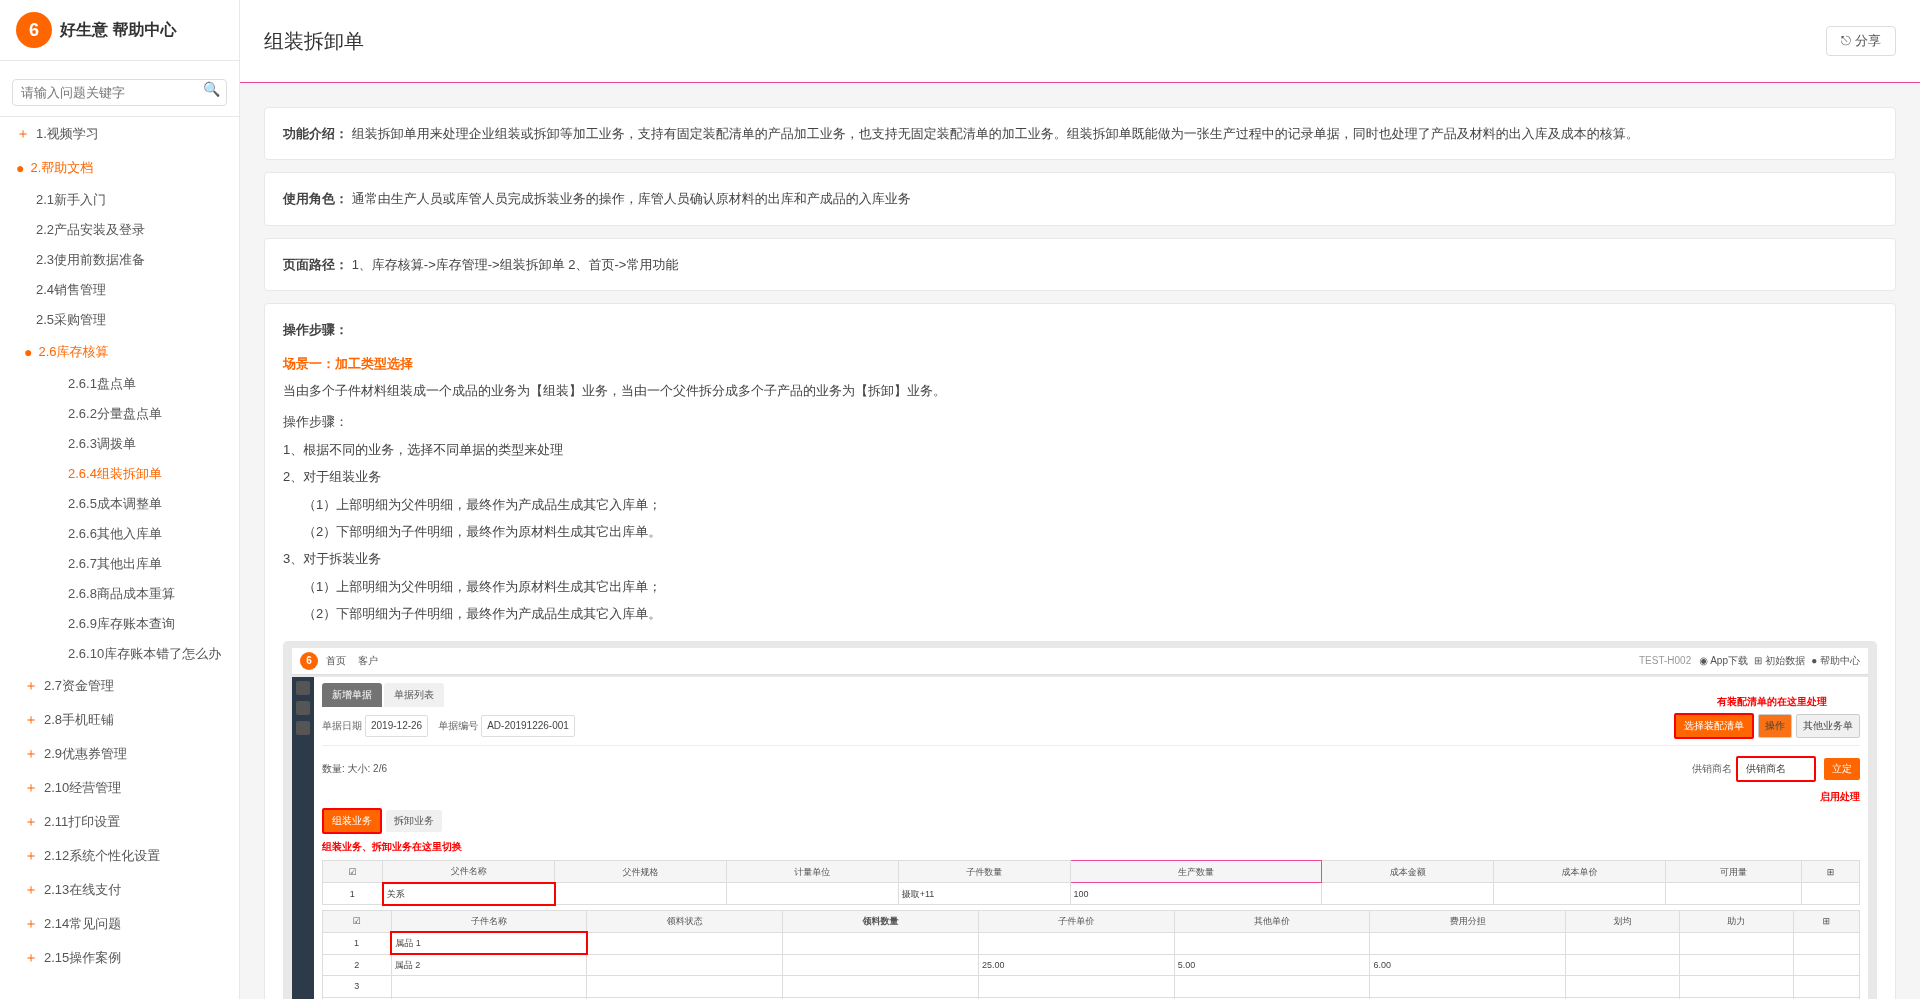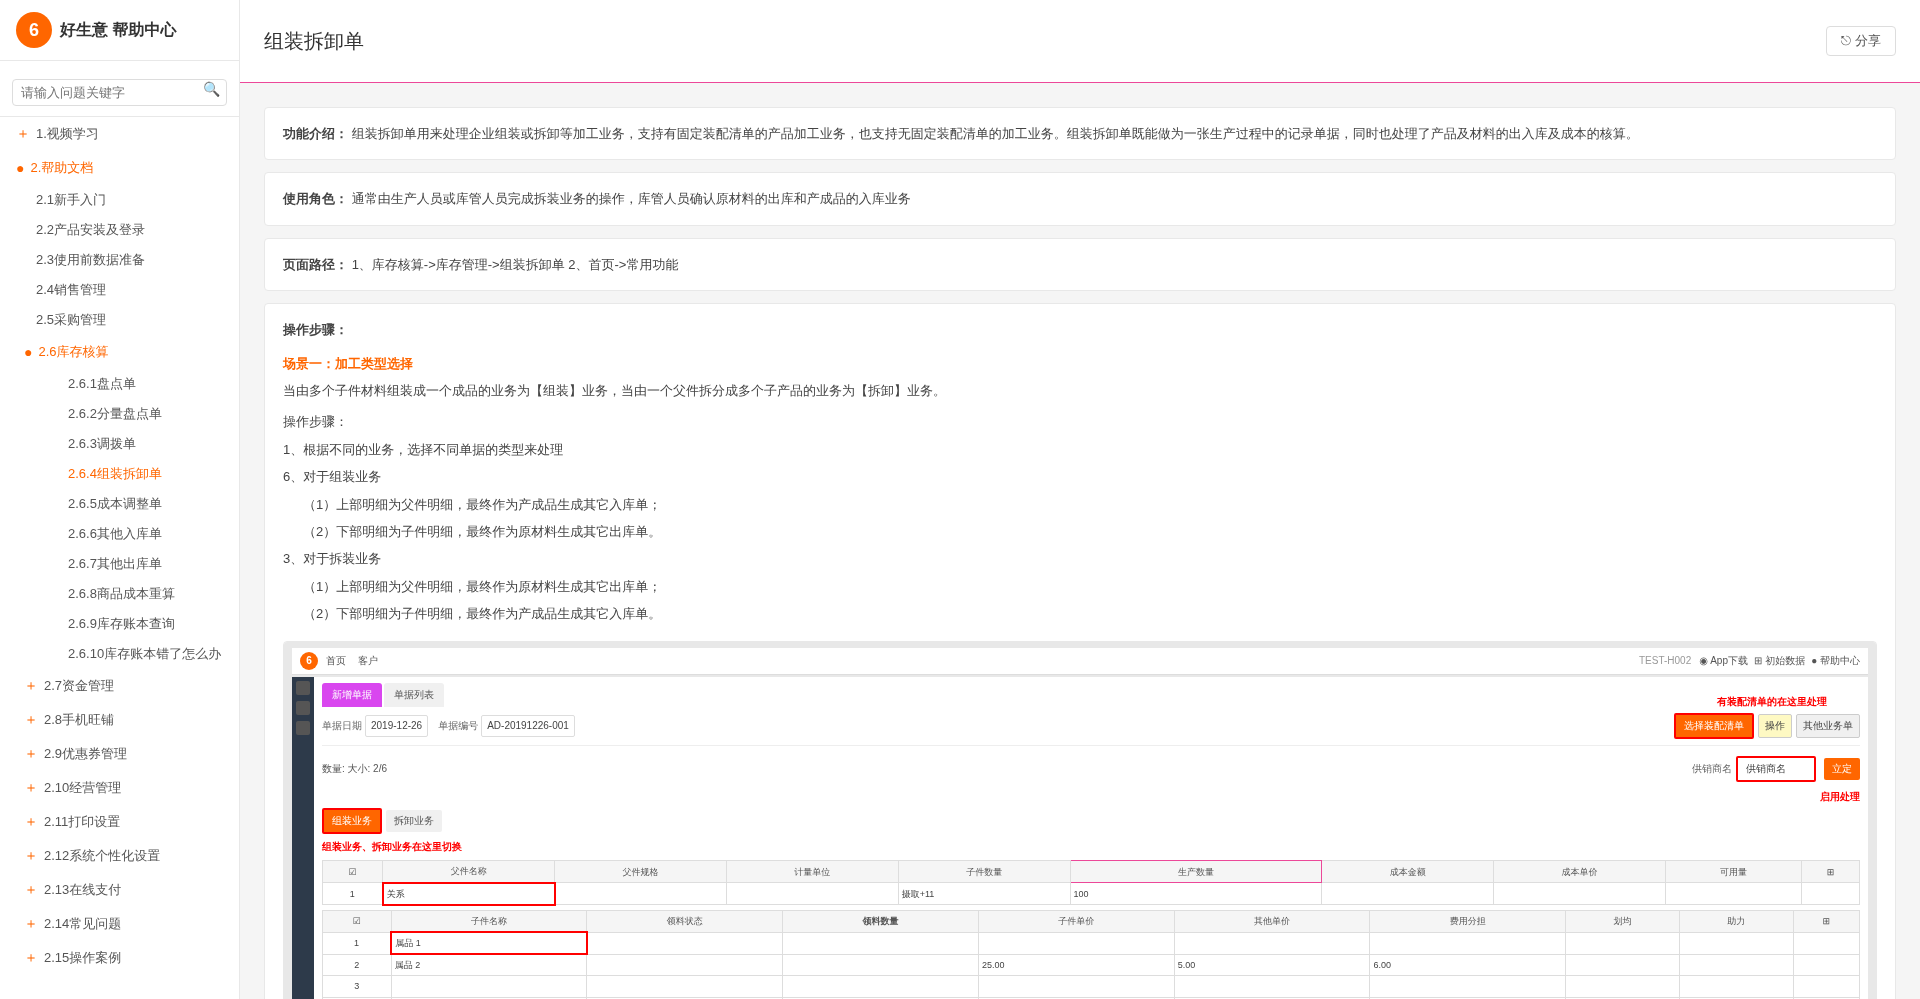--- a/index.html
+++ b/index.html
@@ -277,21 +277,21 @@
       <span style="font-weight:bold;">页面路径：</span>
       <span>1、库存核算-&gt;库存管理-&gt;组装拆卸单 2、首页-&gt;常用功能</span>
     </div>
 
     <div class="info-card">
       <div class="step-text bold" style="margin-bottom:10px;">操作步骤：</div>
       <div class="step-text bold orange">场景一：加工类型选择</div>
       <div class="step-text" style="margin-bottom:8px;">当由多个子件材料组装成一个成品的业务为【组装】业务，当由一个父件拆分成多个子产品的业务为【拆卸】业务。</div>
       <div class="step-text" style="margin-bottom:4px;">操作步骤：</div>
       <div class="step-text">1、根据不同的业务，选择不同单据的类型来处理</div>
-      <div class="step-text">6、对于组装业务</div>
+      <div class="step-text">2、对于组装业务</div>
       <div class="step-text step-indent">（1）上部明细为父件明细，最终作为产成品生成其它入库单；</div>
       <div class="step-text step-indent">（2）下部明细为子件明细，最终作为原材料生成其它出库单。</div>
       <div class="step-text">3、对于拆装业务</div>
       <div class="step-text step-indent">（1）上部明细为父件明细，最终作为原材料生成其它出库单；</div>
       <div class="step-text step-indent">（2）下部明细为子件明细，最终作为产成品生成其它入库单。</div>
 
       <div class="screenshot-container" style="margin-top:16px; position:relative;">
         <div style="background:#e8e8e8; padding:6px 8px; position:relative;">
 
           <div style="background:#fff; display:flex; align-items:center; padding:4px 8px; gap:8px; border-bottom:1px solid #ddd; font-size:11px; margin-bottom:2px;">
@@ -314,38 +314,38 @@
           <div style="display:flex;">
             <div style="width:22px; background:#2d3a4a; display:flex;flex-direction:column;align-items:center;padding:4px 2px;gap:6px;">
               <div style="width:14px;height:14px;background:#555;border-radius:2px;"></div>
               <div style="width:14px;height:14px;background:#555;border-radius:2px;"></div>
               <div style="width:14px;height:14px;background:#555;border-radius:2px;"></div>
             </div>
 
             <div style="flex:1; background:#fff; padding:6px 8px; position:relative;">
 
               <div style="display:flex;gap:2px;margin-bottom:6px;">
-                <div style="padding:3px 10px;background:#d946ef;color:#fff;font-size:10px;border-radius:3px 3px 0 0;">新增单据</div>
+                <div style="padding:3px 10px;background:#737373;color:#fff;font-size:10px;border-radius:3px 3px 0 0;">新增单据</div>
                 <div style="padding:3px 10px;background:#f0f0f0;color:#555;font-size:10px;border-radius:3px 3px 0 0;">单据列表</div>
               </div>
 
               <div style="display:flex;gap:10px;align-items:center;margin-bottom:6px;border-bottom:1px solid #eee;padding-bottom:6px;flex-wrap:wrap;">
                 <div style="display:flex;align-items:center;gap:3px;font-size:10px;">
                   <span style="color:#666;">单据日期</span>
                   <span style="border:1px solid #ddd;padding:1px 5px;border-radius:2px;">2019-12-26</span>
                 </div>
                 <div style="display:flex;align-items:center;gap:3px;font-size:10px;">
                   <span style="color:#666;">单据编号</span>
                   <span style="border:1px solid #ddd;padding:1px 5px;border-radius:2px;">AD-20191226-001</span>
                 </div>
                 <div style="flex:1;"></div>
 
                 <div style="position:relative;display:flex;align-items:center;gap:4px;">
                   <div style="background:#f60;color:#fff;font-size:10px;padding:2px 8px;border-radius:2px;border:2px solid #f00;">选择装配清单</div>
-                  <div style="font-size:10px;padding:2px 6px;border-radius:2px;background:#fef9c3;border:1px solid #ccc;">操作</div>
+                  <div style="font-size:10px;padding:2px 6px;border-radius:2px;background:#f97316;border:1px solid #ccc;">操作</div>
                   <div style="font-size:10px;padding:2px 6px;border-radius:2px;background:#f0f0f0;border:1px solid #ccc;">其他业务单</div>
                 </div>
               </div>
 
               <div style="position:relative; padding:0 0 4px 0;">
 
                 <div style="position:absolute;right:30px;top:-60px;color:#f00;font-size:10px;font-weight:bold;background:rgba(255,255,255,0.9);padding:1px 3px;">有装配清单的在这里处理</div>
               </div>
 
               <div style="display:flex;align-items:center;gap:8px;margin-bottom:6px;position:relative;">

